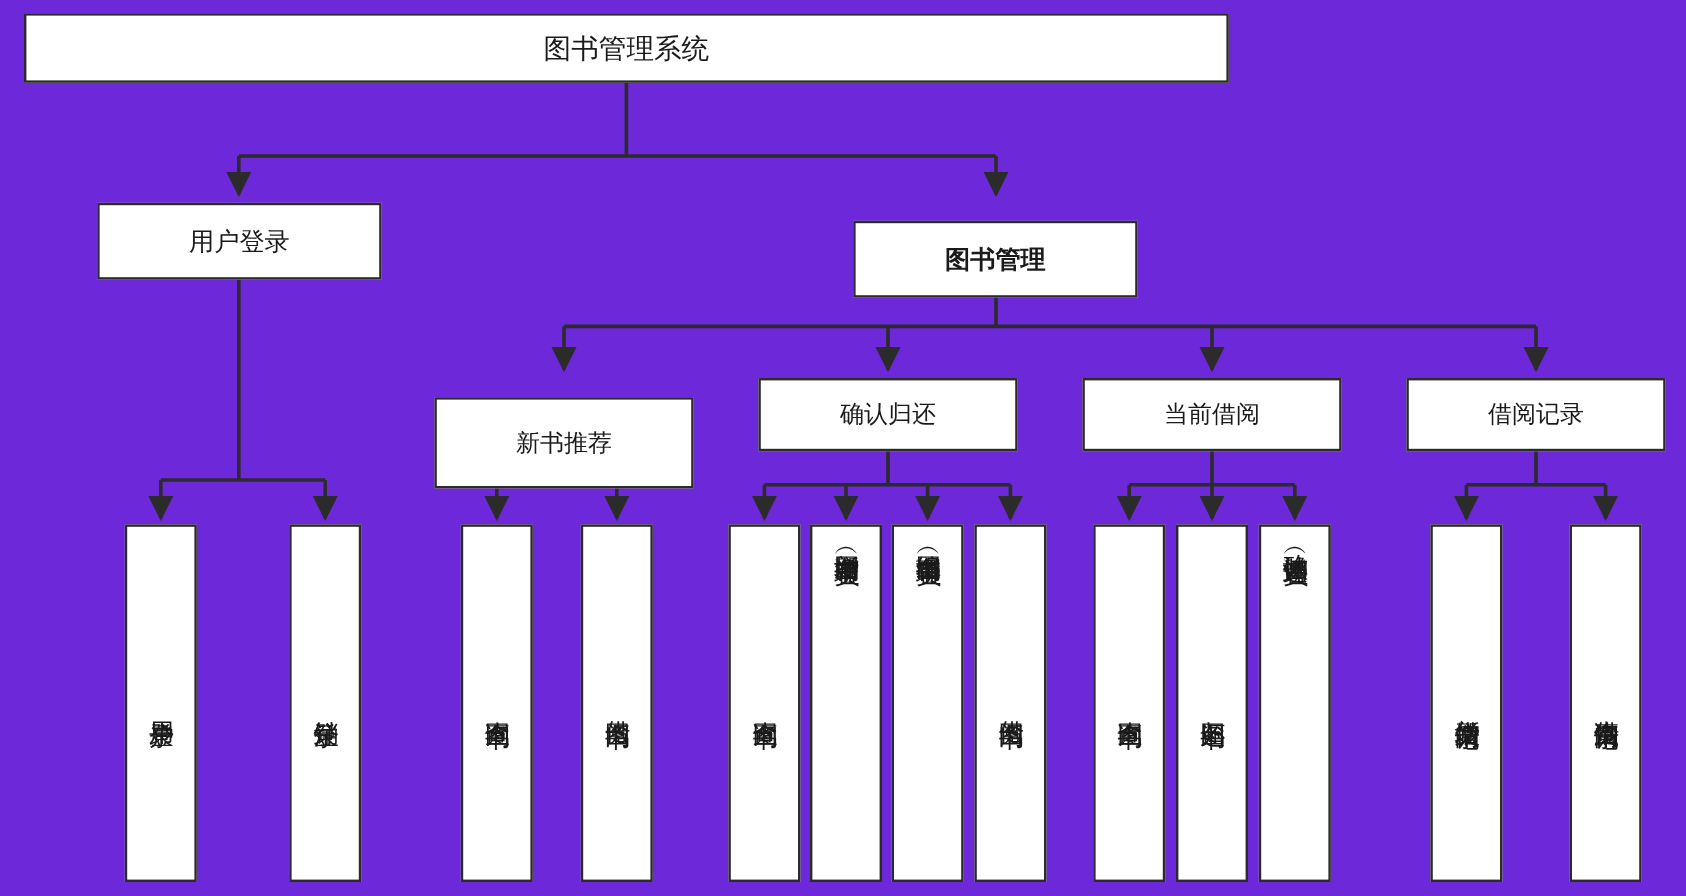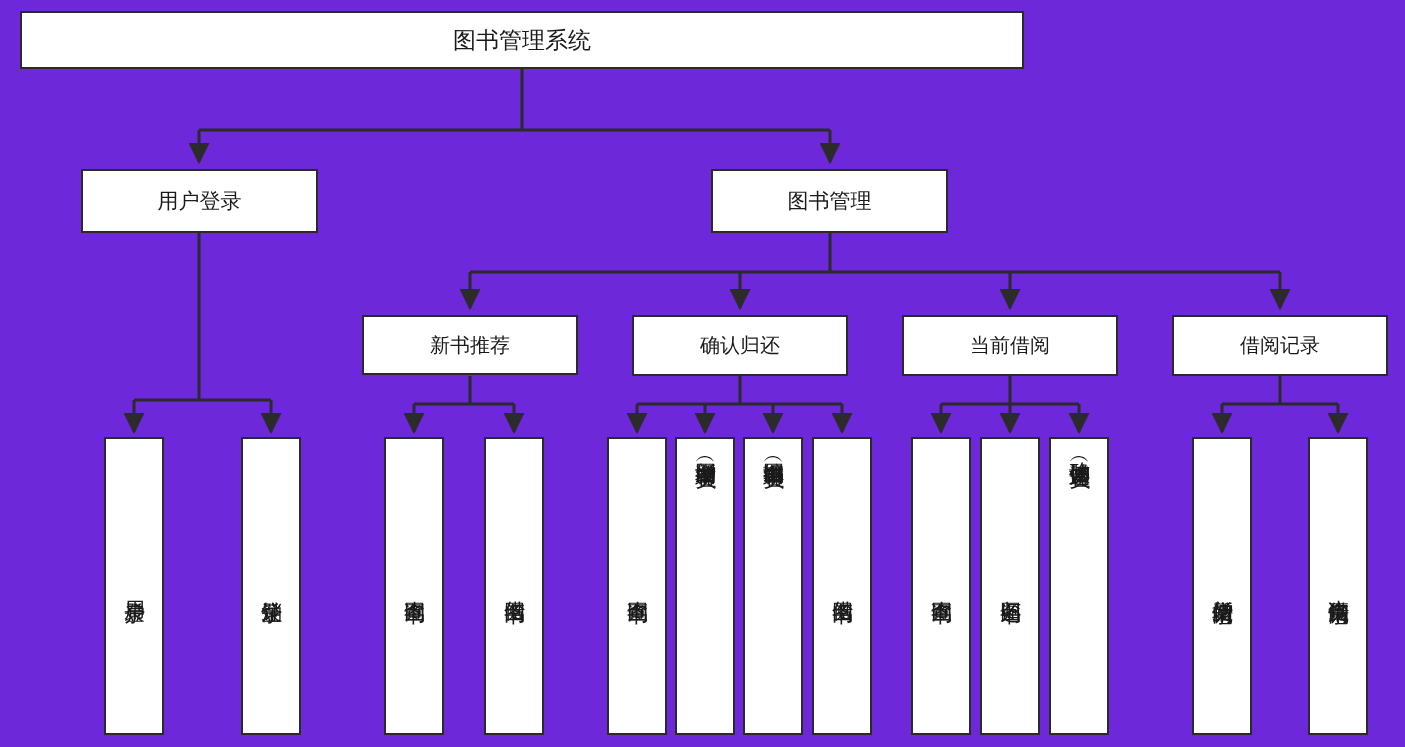--- a/index.html
+++ b/index.html
@@ -126,25 +126,25 @@
     </g>
   </svg>
 
   <div class="node root" style="left:20px; top:11px; width:1004px; height:58px;">
     <span>图书管理系统</span>
   </div>
 
   <div class="node level2" style="left:81px; top:169px; width:237px; height:64px;">
     <span>用户登录</span>
   </div>
-  <div class="node level2" style="left:711px; top:169px; width:237px; height:64px;">
+  <div class="node level2" style="left:711px; top:184px; width:237px; height:64px;font-weight:bold;">
     <span>图书管理</span>
   </div>
 
-  <div class="node level3" style="left:362px; top:315px; width:216px; height:60px;">
+  <div class="node level3" style="left:362px; top:331px; width:216px; height:76px;">
     <span>新书推荐</span>
   </div>
   <div class="node level3" style="left:632px; top:315px; width:216px; height:61px;">
     <span>确认归还</span>
   </div>
   <div class="node level3" style="left:1172px; top:315px; width:216px; height:61px;">
     <span>借阅记录</span>
   </div>
   <div class="node level3" style="left:902px; top:315px; width:216px; height:61px;">
     <span>当前借阅</span>

